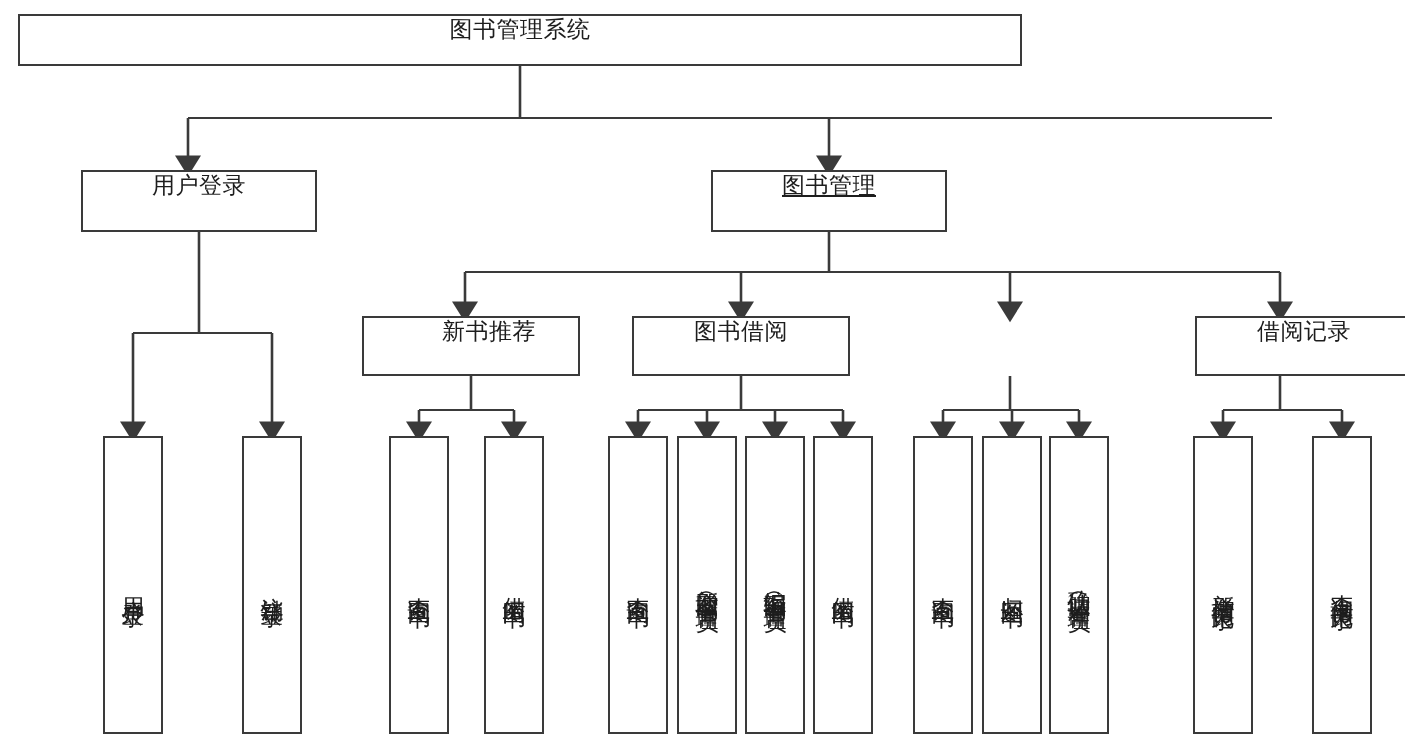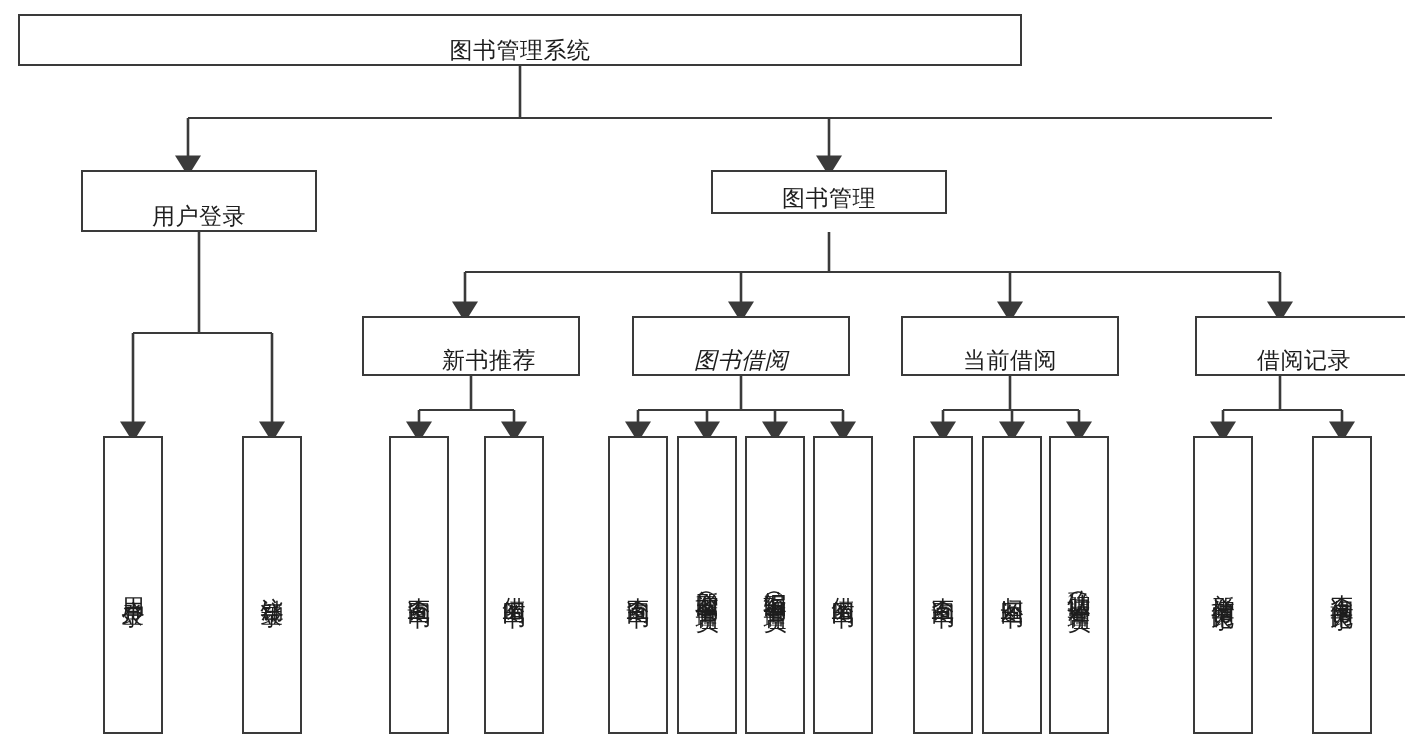--- a/index.html
+++ b/index.html
@@ -19,21 +19,21 @@
     position:absolute;left:0;top:0;
     width:1405px;height:747px;
     pointer-events:none;
   }
   .node{
     position:absolute;
     box-sizing:border-box;
     background:#ffffff;
     border:2.5px solid #3a3a3a;
     display:flex;
-    align-items:flex-end;
+    align-items:flex-start;
     justify-content:center;
     color:#1d1d1d;
     z-index:2;
   }
   .node .lbl{
     display:block;
     text-align:center;
     line-height:1.18;
     white-space:nowrap;
   }
@@ -123,32 +123,29 @@
     </g>
   </svg>
 
   <div class="node h root" style="left:18px;top:14px;width:1004px;height:52px;">
     <span class="lbl">图书管理系统</span>
   </div>
 
   <div class="node h" style="left:81px;top:170px;width:236px;height:62px;">
     <span class="lbl">用户登录</span>
   </div>
-  <div class="node h" style="left:711px;top:170px;width:236px;height:44px;">
+  <div class="node h" style="left:711px;top:170px;width:236px;height:62px;text-decoration:underline;">
     <span class="lbl">图书管理</span>
   </div>
 
   <div class="node h" style="left:362px;top:316px;width:218px;height:60px;padding-left:36px;">
     <span class="lbl">新书推荐</span>
   </div>
-  <div class="node h" style="left:632px;top:316px;width:218px;height:60px;font-style:italic;">
+  <div class="node h" style="left:632px;top:316px;width:218px;height:60px;">
     <span class="lbl">图书借阅</span>
-  </div>
-  <div class="node h" style="left:901px;top:316px;width:218px;height:60px;">
-    <span class="lbl">当前借阅</span>
   </div>
   <div class="node h" style="left:1171px;top:316px;width:218px;height:60px;margin-left:24px;">
     <span class="lbl">借阅记录</span>
   </div>
 
   <div class="node v" style="left:103px;top:436px;width:60px;height:298px;">
     <span class="lbl">用户登录</span>
   </div>
   <div class="node v" style="left:242px;top:436px;width:60px;height:298px;">
     <span class="lbl">注销登录</span>

